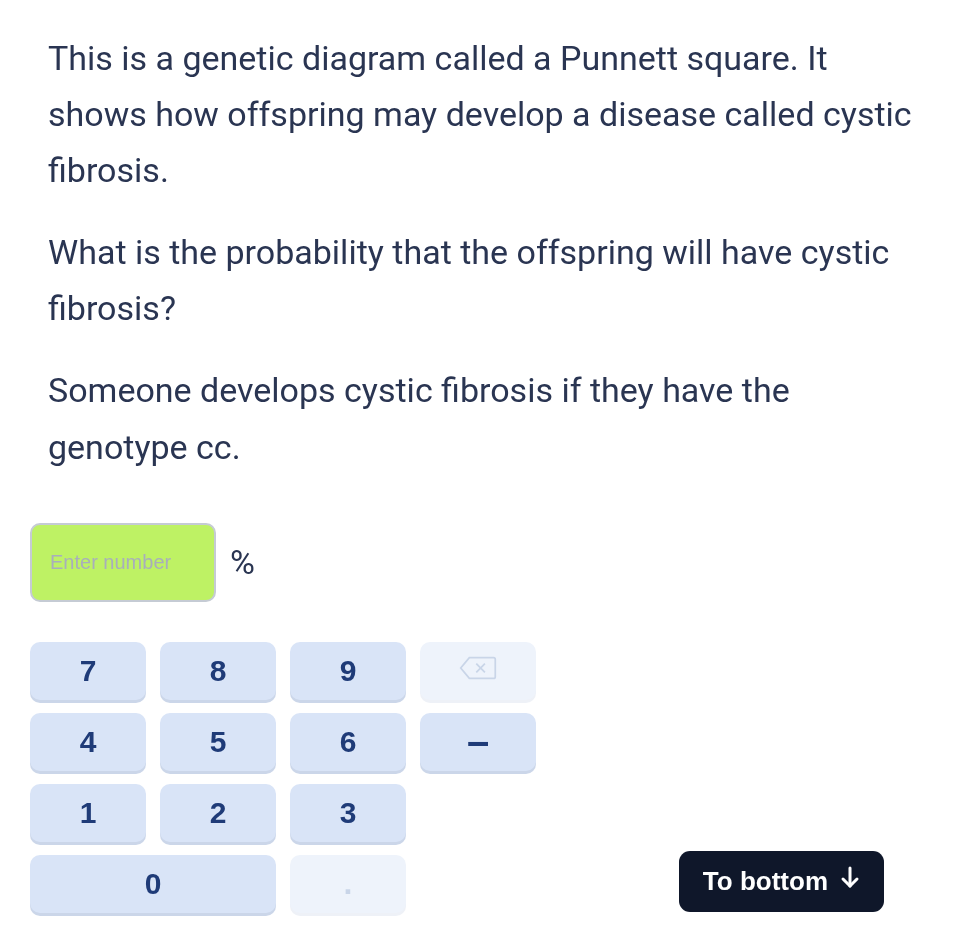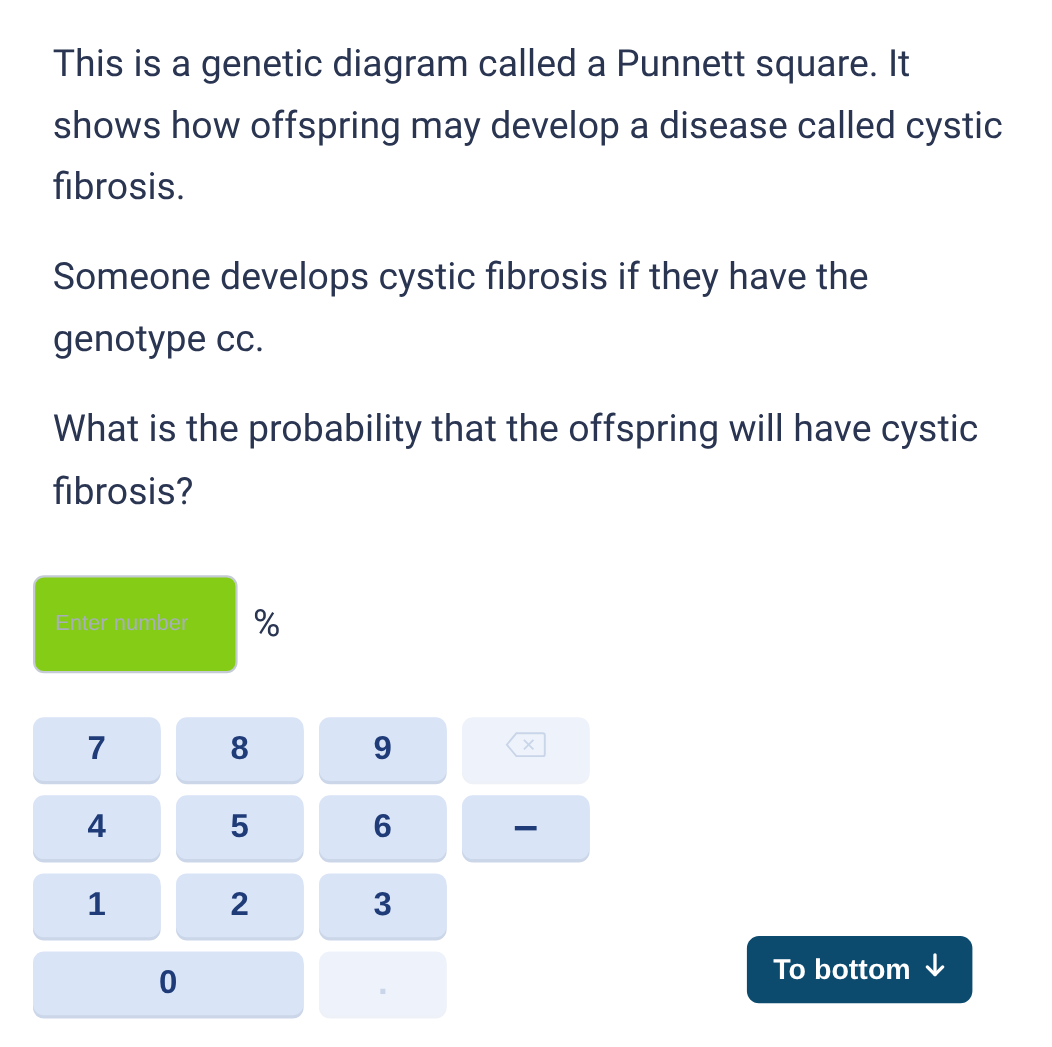--- a/index.html
+++ b/index.html
@@ -31,28 +31,28 @@
     }
     .answer-row {
       display: flex;
       align-items: center;
       gap: 14px;
       margin-top: 48px;
       margin-bottom: 40px;
     }
     .number-input {
       width: 186px;
-      height: 89px;
+      height: 79px;
       border: 2px solid #c5cbd4;
       border-radius: 10px;
       padding: 0 18px;
       font-size: 20px;
       color: #2a3552;
       outline: none;
-      background: #84cc16;
+      background: #bef264;
     }
     .number-input::placeholder {
       color: #a8afbb;
       font-size: 20px;
     }
     .unit-label {
       font-size: 34px;
       color: #2a3552;
       font-weight: 400;
     }
@@ -91,21 +91,21 @@
       font-size: 40px;
       font-weight: 600;
     }
     .key-dot {
       font-size: 32px;
     }
     .to-bottom-btn {
       position: absolute;
       right: 72px;
       bottom: 40px;
-      background: #0c4a6e;
+      background: #0f172a;
       color: #ffffff;
       border: none;
       border-radius: 11px;
       padding: 15px 24px;
       font-size: 26px;
       font-weight: 700;
       cursor: pointer;
       display: flex;
       align-items: center;
       gap: 12px;
@@ -113,22 +113,22 @@
     .to-bottom-btn svg {
       width: 20px;
       height: 24px;
     }
   </style>
 </head>
 <body>
 
 <div class="question-text">
   <p>This is a genetic diagram called a Punnett square. It shows how offspring may develop a disease called cystic fibrosis.</p>
+  <p>What is the probability that the offspring will have cystic fibrosis?</p>
   <p>Someone develops cystic fibrosis if they have the genotype cc.</p>
-  <p>What is the probability that the offspring will have cystic fibrosis?</p>
 </div>
 
 <div class="answer-row">
   <input type="text" class="number-input" placeholder="Enter number" style="">
   <span class="unit-label">%</span>
 </div>
 
 <div class="keypad">
   <button class="key">7</button>
   <button class="key">8</button>

